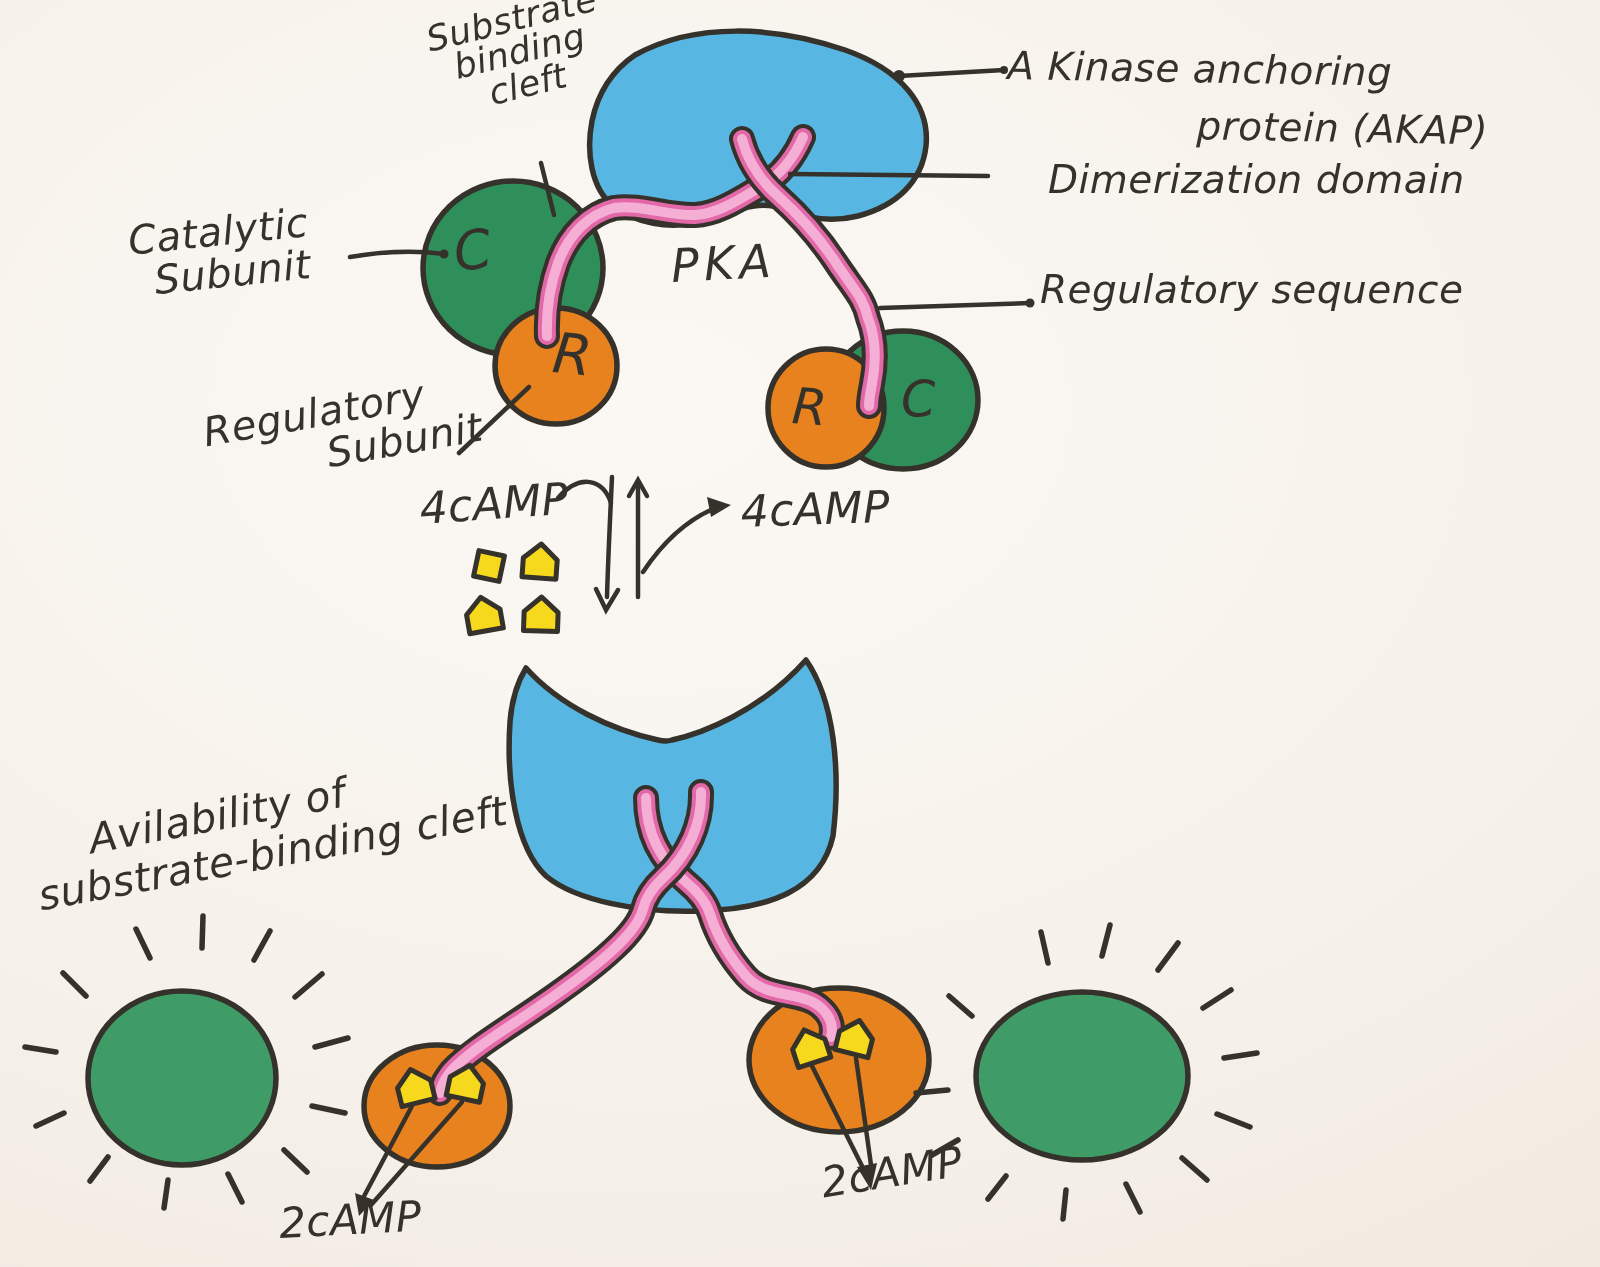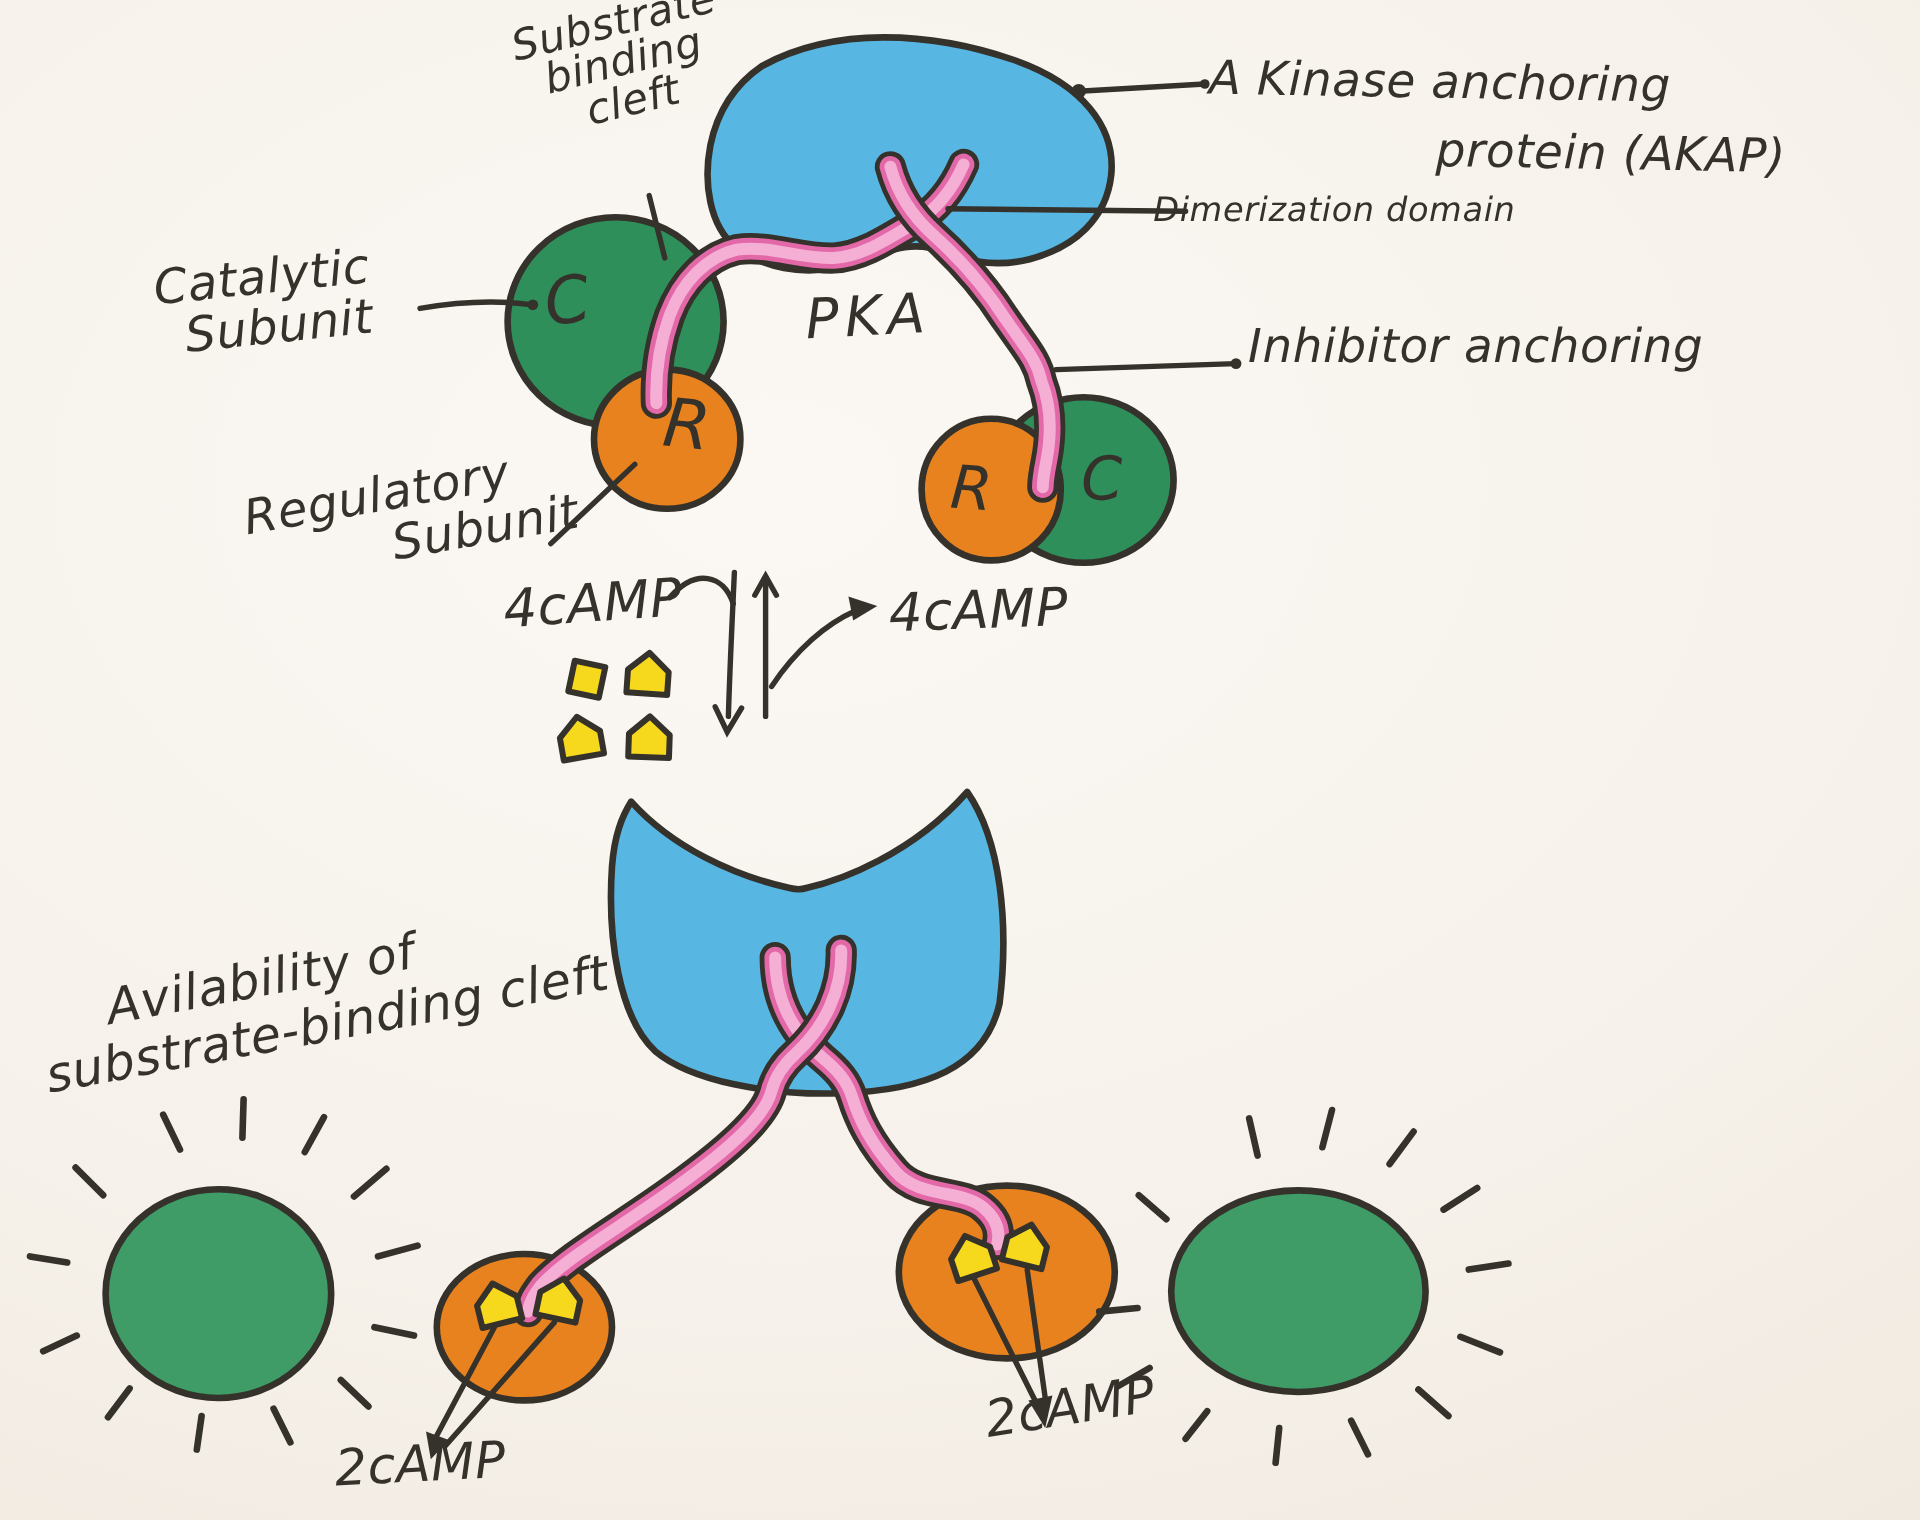--- a/index.html
+++ b/index.html
@@ -169,23 +169,23 @@
     <div>Substrate</div>
     <div>binding</div>
     <div>cleft</div>
   </div>
 
   <div class="lbl" style="left:1008px;top:38px;font-size:39px;transform:rotate(1deg);line-height:1.45;">
     <div>A Kinase anchoring</div>
     <div style="margin-left:190px;">protein (AKAP)</div>
   </div>
 
-  <div class="lbl" style="left:961px;top:160px;font-size:28px;font-style:italic;">Dimerization domain</div>
-
-  <div class="lbl" style="left:1040px;top:270px;font-size:39px;">Inhibitor anchoring</div>
+  <div class="lbl" style="left:1048px;top:160px;font-size:39px;font-style:italic;">Dimerization domain</div>
+
+  <div class="lbl" style="left:1040px;top:270px;font-size:39px;">Regulatory sequence</div>
 
   <div class="lbl" style="left:126px;top:220px;font-size:40px;transform:rotate(-6deg);">
     <div>Catalytic</div>
     <div style="margin-left:22px;">Subunit</div>
   </div>
 
   <div class="lbl" style="left:200px;top:412px;font-size:40px;transform:rotate(-10deg);">
     <div>Regulatory</div>
     <div style="margin-left:118px;">Subunit</div>
   </div>

